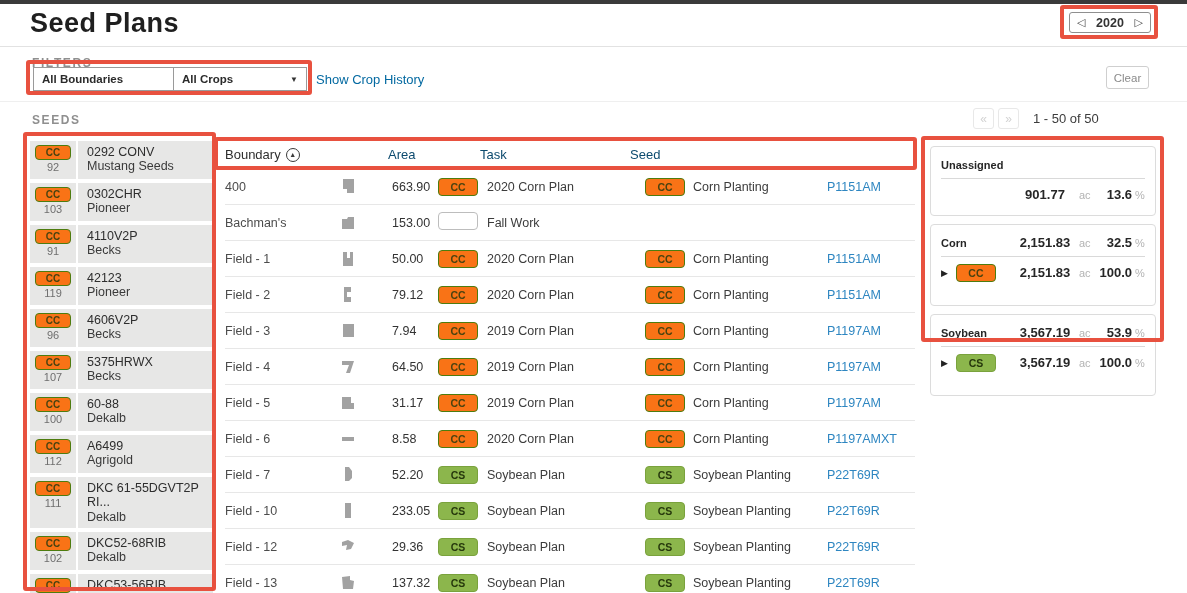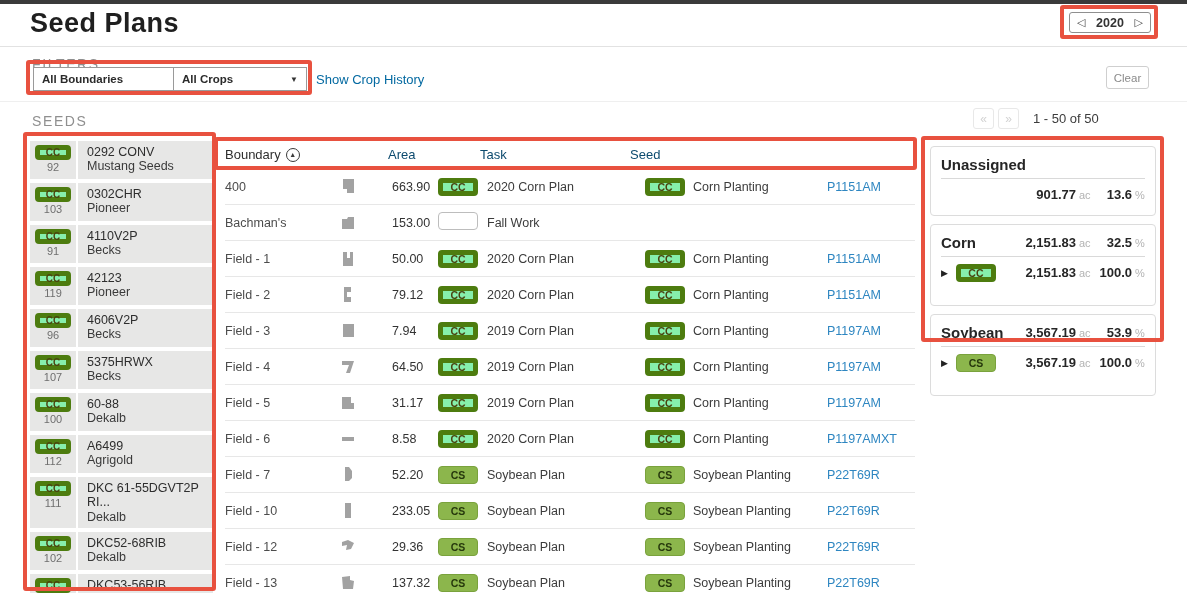--- a/index.html
+++ b/index.html
@@ -11,21 +11,21 @@
   .title-divider { position:absolute; left:0; top:46px; width:100%; height:1px; background:#e2e2e2; }
   .filters-divider { position:absolute; left:0; top:101px; width:100%; height:1px; background:#efefef; }
 
   
   .year-box { position:absolute; left:1069px; top:12px; width:82px; height:21px; background:#fff;
     border:1px solid #8f8f8f; border-radius:3px; display:flex; align-items:center; justify-content:space-between;
     padding:0 7px; font-size:12px; color:#333; }
   .year-arrow { font-size:11px; color:#444; cursor:pointer; line-height:1; }
   .year-label { font-weight:bold; font-size:12.5px; }
 
-  .section-label { font-size:14px; font-weight:normal; color:#8f8f8f; letter-spacing:1.6px; }
+  .section-label { font-size:12px; font-weight:bold; color:#8f8f8f; letter-spacing:1.6px; }
   .filters-label { position:absolute; left:32px; top:56px; }
   .seeds-label { position:absolute; left:32px; top:113px; }
 
   .dropdown { position:absolute; top:67px; height:24px; background:#fff; border:1px solid #9a9a9a;
     display:flex; align-items:center; justify-content:space-between; padding:0 8px;
     font-size:11.5px; font-weight:600; color:#2b2b2b; cursor:pointer; }
   .dd-boundaries { left:33px; width:164px;justify-content:space-between; }
   .dd-crops { left:173px; width:134px; }
   .dd-caret { font-size:8px; color:#333; }
 
@@ -47,21 +47,21 @@
     border-right:2px solid #fff; }
   .seed-info { flex:1; padding:4px 0 3px 9px; }
   .seed-name { font-size:12.5px; font-weight:normal; color:#2e2e2e; line-height:1.15; }
   .seed-brand { font-size:12.5px; color:#3a3a3a; line-height:1.2; }
   .seed-count { font-size:11px; color:#6f6f6f; margin-top:1px; }
 
   
   .badge { display:inline-flex; align-items:center; justify-content:center; width:40px; height:18px;
     border-radius:4px; font-size:10.5px; font-weight:bold; }
   .badge.small { width:36px; height:15px; font-size:10px; }
-  .badge.corn { background:#86efac; border:5px solid #4d7c0f; color:#4a4310; }
+  .badge.corn { background:#f97316; border:1px solid #4d7c0f; color:#4a4310; }
   .badge.soybean { background:#8cb64c; border:1px solid #7aa23d; color:#26380c; }
   .badge.empty { background:#fff; border:1px solid #bdbdbd; }
 
   
   .plan-table { position:absolute; left:225px; top:141px; width:690px; }
   .tbl-header { display:flex; align-items:center; height:27px; font-size:13px; }
   .tbl-header .h-boundary { width:163px; color:#2e2e2e; display:flex; align-items:center; gap:5px; }
   .sort-icon { width:14px; height:14px; border:1px solid #3a3a3a; border-radius:50%; font-size:7px;
     color:#3a3a3a; display:inline-flex; align-items:center; justify-content:center; cursor:pointer; }
   .h-link { color:#0c4a6e; cursor:pointer; }
@@ -78,26 +78,26 @@
   .c-plan { width:158px; color:#3c3c3c; }
   .c-taskbadge { width:48px; }
   .c-task { width:134px; color:#3c3c3c; }
   .c-seed { flex:1; color:#2e86c1; }
   .seed-link { cursor:pointer; }
 
   
   .summary-panel { position:absolute; left:930px; top:146px; width:226px; }
   .sum-card { background:#fff; border:1px solid #dcdcdc; border-radius:4px; padding:7px 10px 9px 10px; margin-bottom:8px; }
   .sum-head { display:flex; align-items:center; min-height:21px; }
-  .sum-label { flex:1; font-size:15px; font-weight:bold; color:#262626; }
+  .sum-label { flex:1; font-size:11px; font-weight:bold; color:#262626; }
   .sum-divider { height:1px; background:#d9d9d9; margin:3px 0 4px 0; }
   .sum-row { display:flex; align-items:center; min-height:23px; }
   .sum-row-lead { flex:1; display:flex; align-items:center; gap:8px; }
   .expand-arrow { font-size:9px; color:#222; cursor:pointer; }
-  .v-ac { width:62px; text-align:right; font-size:13px; font-weight:bold; color:#262626; }
+  .v-ac { width:62px; text-align:center; font-size:13px; font-weight:bold; color:#262626; }
   .u-ac { width:18px; font-size:11px; color:#b3b3b3; padding-left:3px; }
   .v-pct { width:38px; text-align:right; font-size:13px; font-weight:bold; color:#262626; }
   .u-pct { width:13px; font-size:11px; color:#b3b3b3; padding-left:3px; }
   .card-corn .sum-head, .card-soybean .sum-head { margin-bottom:0; }
   .sum-pad { height:12px; }
 
   
   .anno { position:absolute; border:4px solid #e8513f; border-radius:3px; pointer-events:none; z-index:20; }
   .anno-year { left:1060px; top:5px; width:98px; height:34px; }
   .anno-filters { left:26px; top:60px; width:286px; height:35px; }

